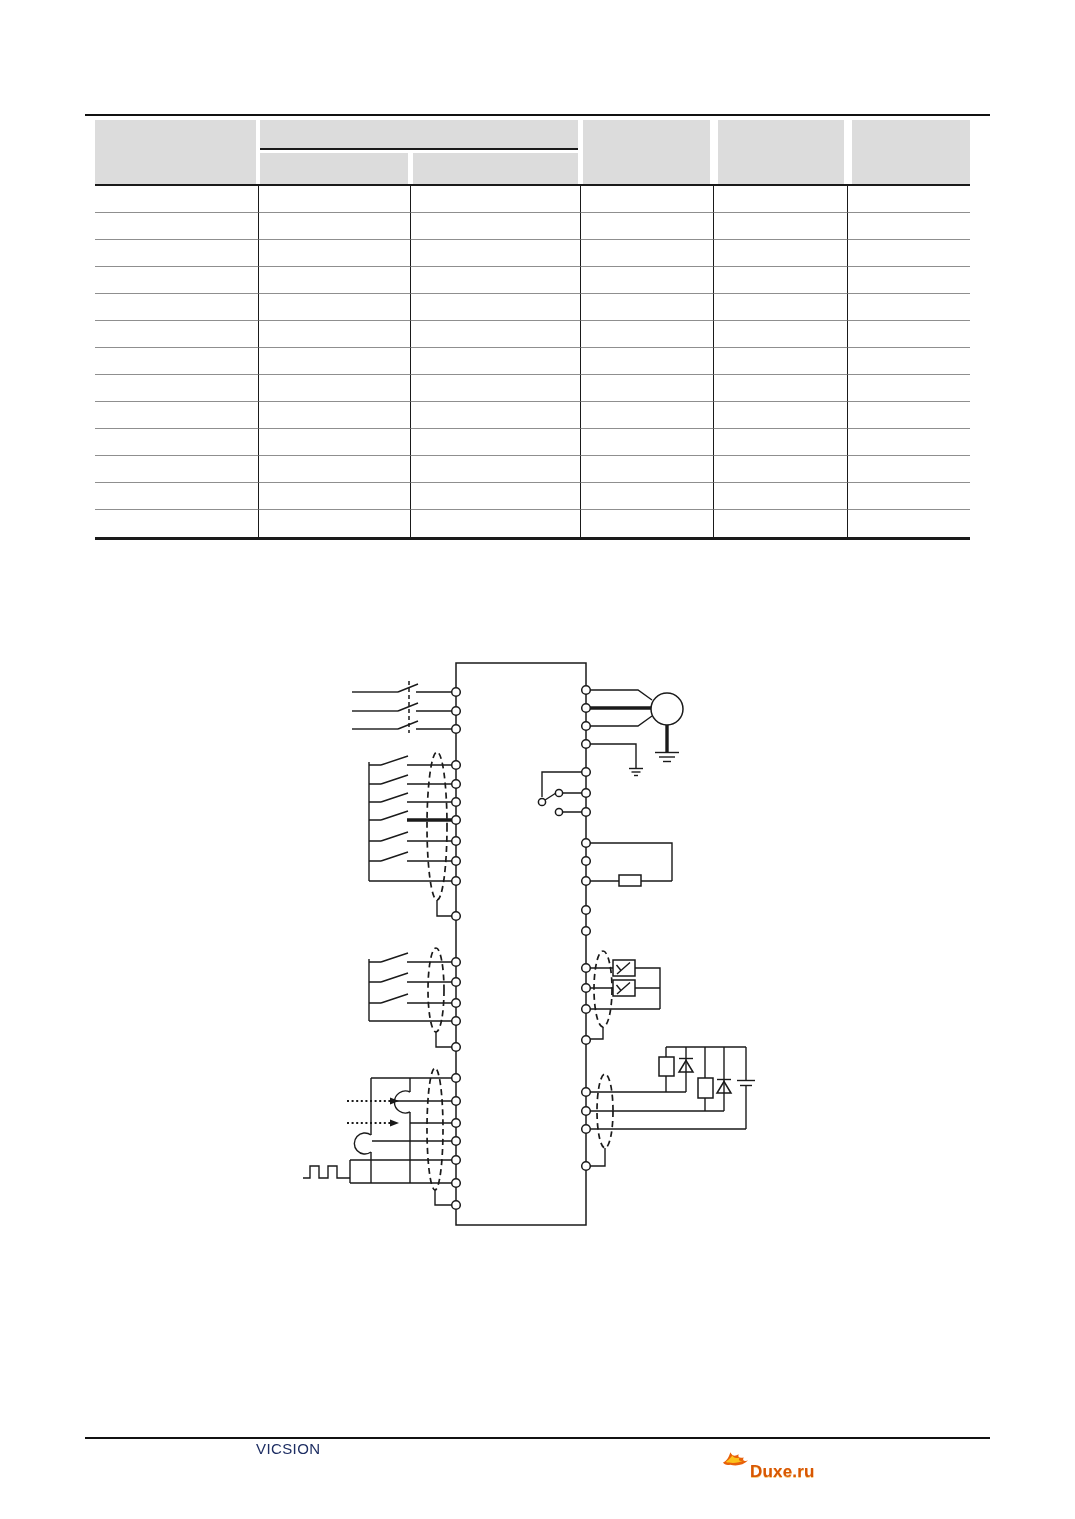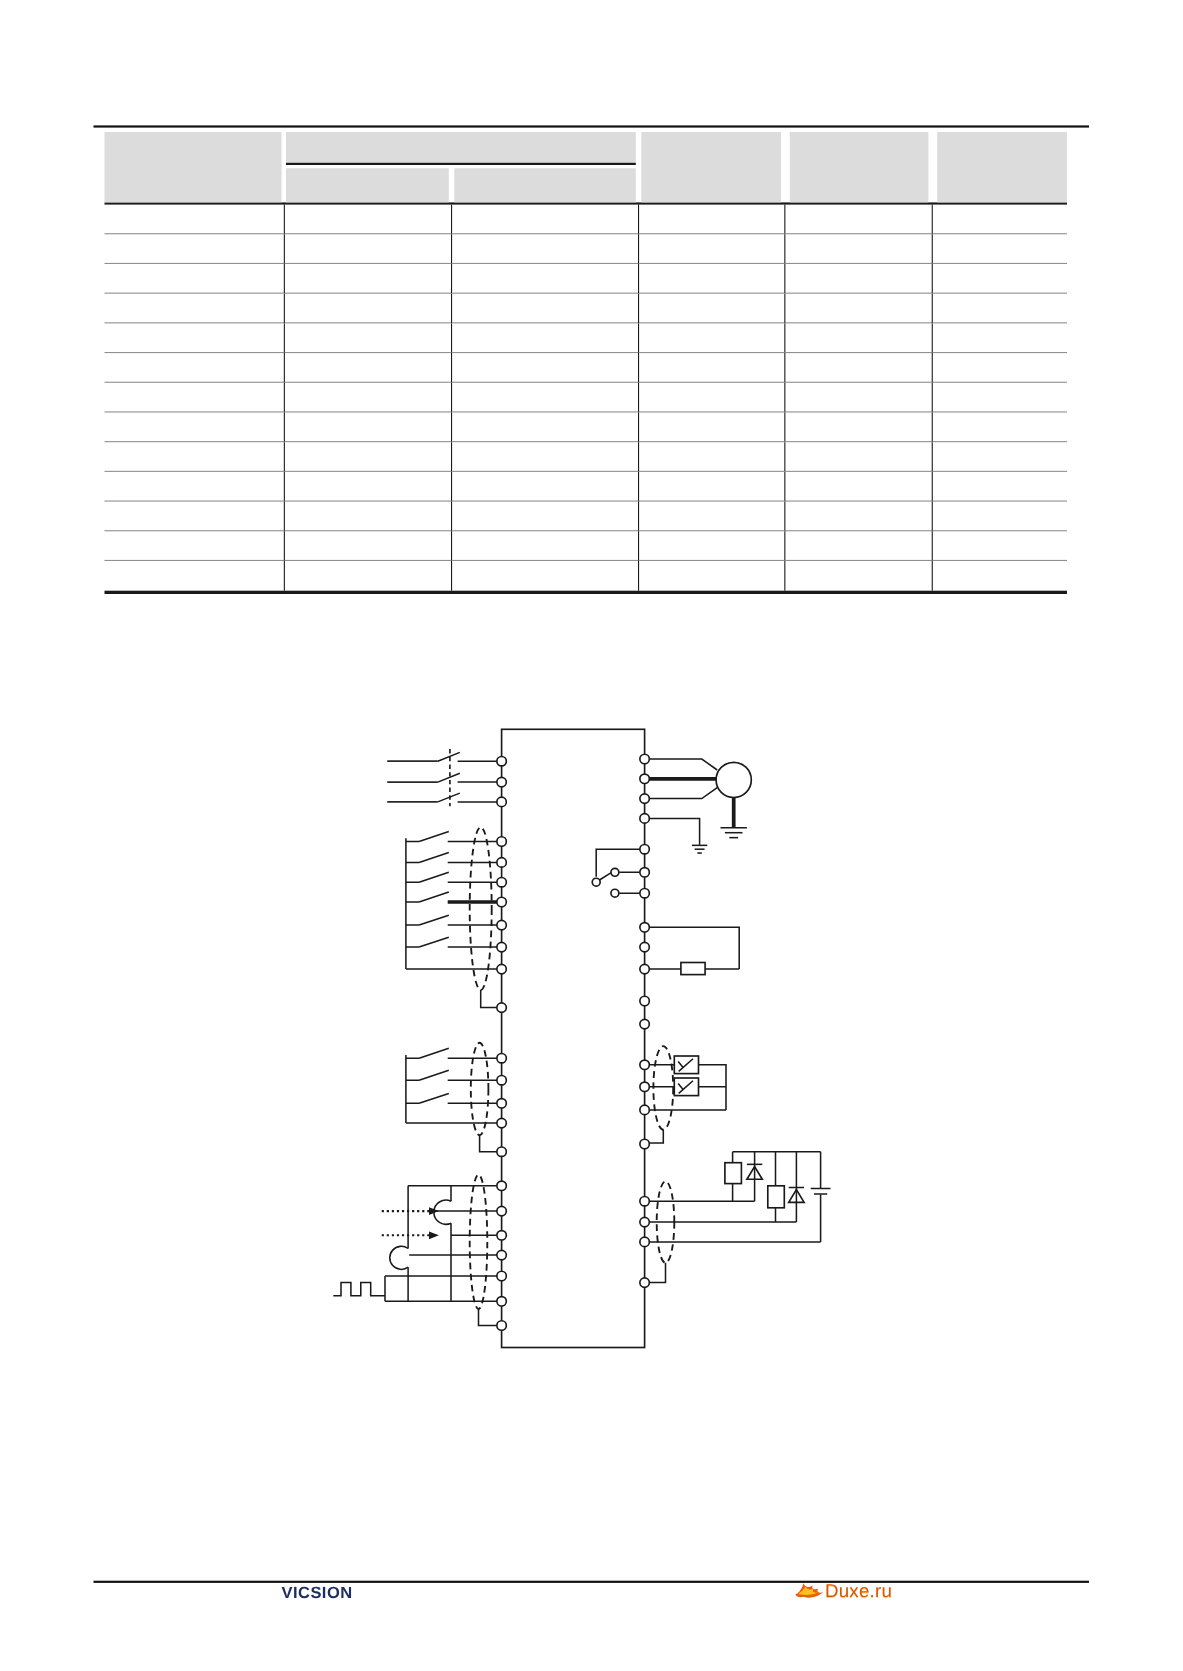--- a/index.html
+++ b/index.html
@@ -42,31 +42,32 @@
   .dash{fill:none;stroke:#1a1a1a;stroke-width:1.7;stroke-dasharray:6 4;}
   .dashv{fill:none;stroke:#1a1a1a;stroke-width:1.5;stroke-dasharray:4 3;}
   .dots{fill:none;stroke:#1a1a1a;stroke-width:1.9;stroke-dasharray:2 2.6;}
   .term{fill:#ffffff;stroke:#1a1a1a;stroke-width:1.5;}
   .blk{fill:#1a1a1a;stroke:none;}
   .box{fill:none;stroke:#1a1a1a;stroke-width:1.5;}
 
   
   .brand{
     position:absolute;left:256px;top:1440px;
-    font-size:15px;font-weight:bold;color:#1e2e63;
+    font-size:15px;font-weight:normal;color:#1e2e63;
     letter-spacing:.4px;transform:scaleY(.98);
   }
   .watermark{
     position:absolute;left:722px;top:1436px;
     display:flex;align-items:center;gap:1px;
   }
   .watermark .txt{
-    font-size:17px;font-weight:normal;color:#d85703;
+    font-size:17px;font-weight:bold;color:#d85703;
     text-shadow:0 1px 0 rgba(247,169,28,.55);
     letter-spacing:.2px;
+    margin-top:26px;
   }
 </style>
 </head>
 <body>
 
 <div class="page">
 
   <div class="hrule rule-top"></div>
 
   <div class="tbl">

